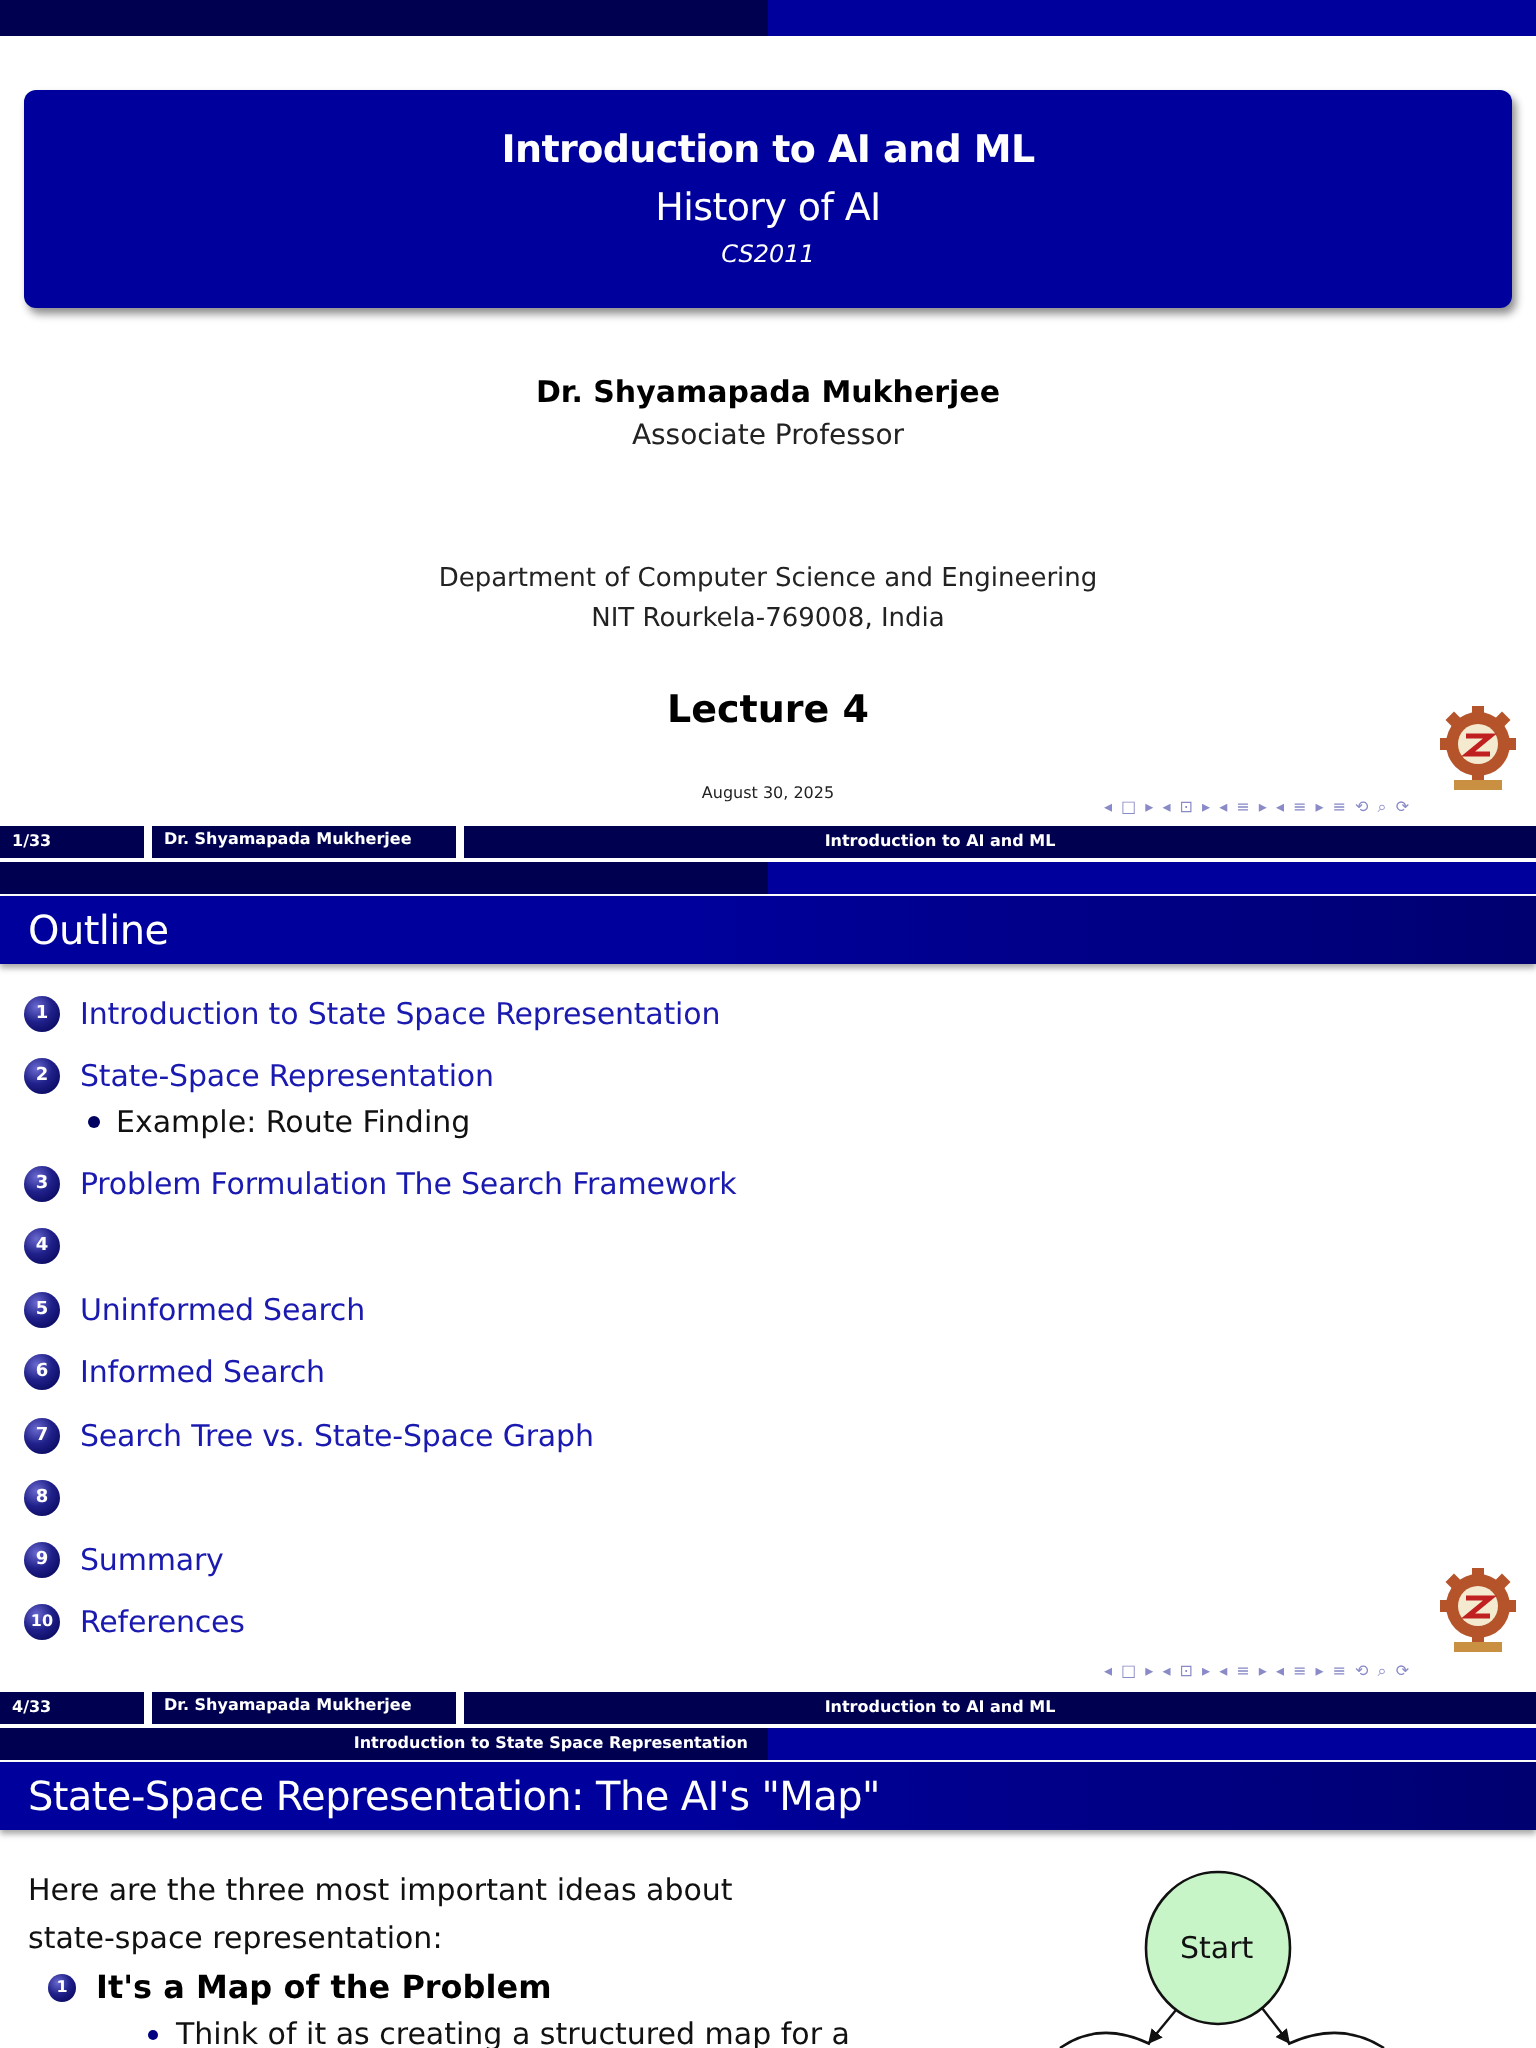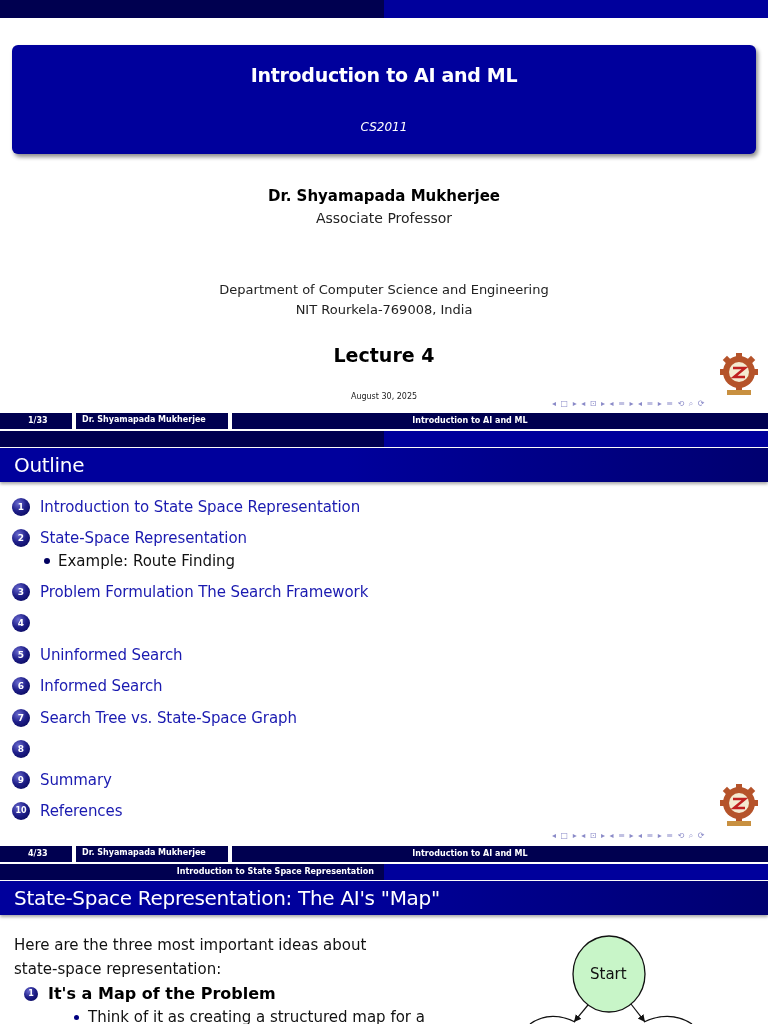--- a/index.html
+++ b/index.html
@@ -32,21 +32,21 @@
   .date { top: 392px; font-size: 8px; color: #222; }
 
   .logo { width: 48px; height: 48px; }
   .nav-sym {
     font-size: 8px; color: #8a8ac8; letter-spacing: 1px; white-space: nowrap;
   }
 
   .footer {
     left: 0; width: 768px; height: 16px; display: flex; font-size: 8px; font-weight: bold; color: #fff;
   }
-  .footer .pg { width: 72px; background: #000050; padding-left: 28px; line-height: 16px; }
+  .footer .pg { width: 72px; background: #000050; padding-left: 6px; line-height: 16px; }
   .footer .auth { width: 160px; background: #000050; border-left: 4px solid #fff; border-right: 4px solid #fff; line-height: 14px; padding-left: 6px; margin-top: 0; height: 16px; }
   .footer .course { flex: 1; background: #000050; text-align: center; line-height: 16px; padding-right: 60px; }
 
   .subbar { left: 0; width: 768px; height: 16px; display: flex; font-size: 8px; font-weight: bold; color: #fff; }
   .subbar .l { width: 384px; background: #000050; text-align: right; padding-right: 10px; line-height: 16px; }
   .subbar .r { width: 384px; background: #00009c; }
 
   .frametitle {
     left: 0; width: 768px; height: 34px;
     background: linear-gradient(to right, #00009c 0%, #00009c 45%, #000070 100%);
@@ -79,20 +79,21 @@
 </head>
 <body>
 
 <div class="abs topbar">
   <div class="left"></div>
   <div class="right"></div>
 </div>
 
 <div class="abs title-box">
   <div class="t1">Introduction to AI and ML</div>
+  <div class="t2">History of AI</div>
   <div class="t3">CS2011</div>
 </div>
 
 <div class="abs center-text author">Dr. Shyamapada Mukherjee</div>
 <div class="abs center-text role">Associate Professor</div>
 <div class="abs center-text dept">Department of Computer Science and Engineering</div>
 <div class="abs center-text inst">NIT Rourkela-769008, India</div>
 <div class="abs center-text lecture">Lecture 4</div>
 <div class="abs center-text date">August 30, 2025</div>
 

